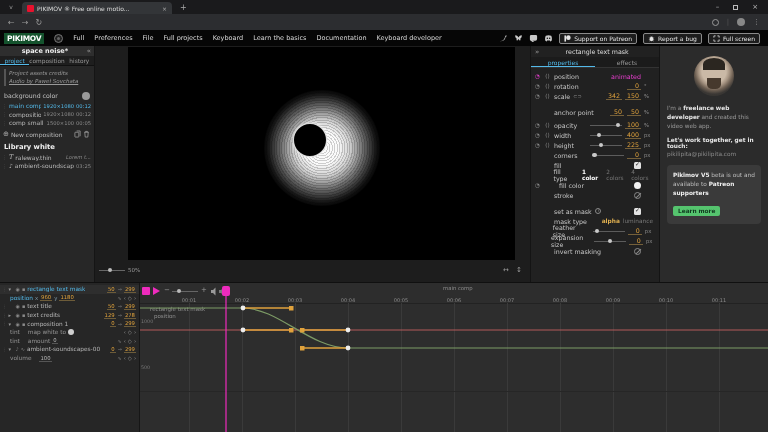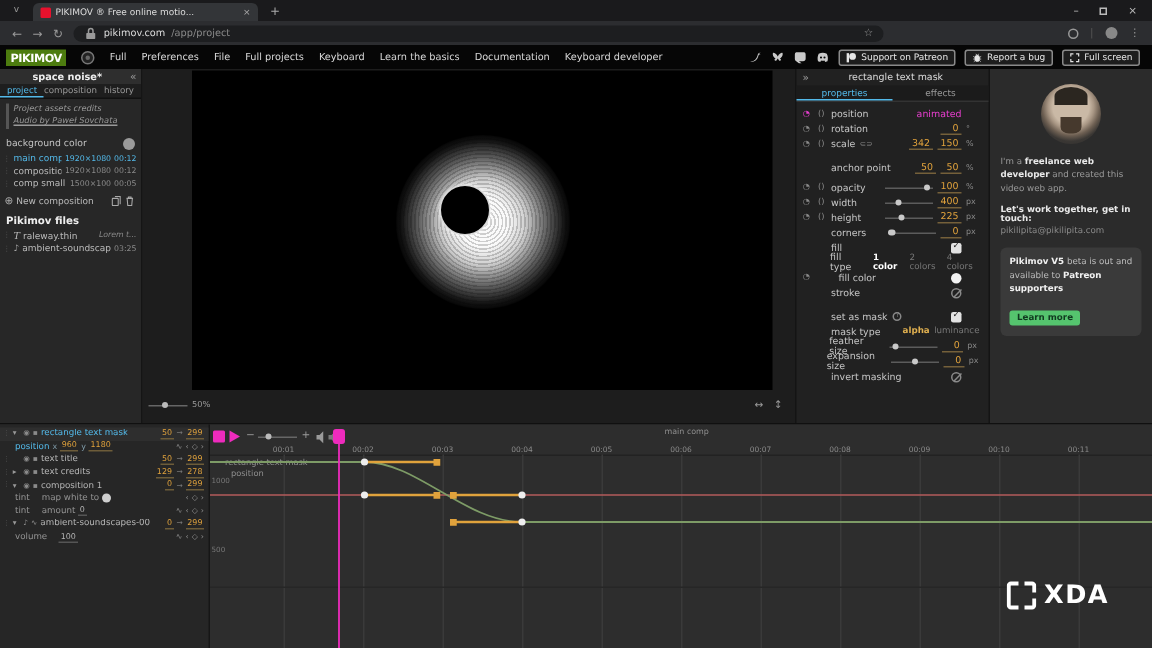--- a/index.html
+++ b/index.html
@@ -19,21 +19,21 @@
   #toolbar{left:0;top:14px;width:768px;height:16px;background:#2c2d30;display:flex;align-items:center;gap:7px;padding:0 8px;}
   .navic{color:#9a9a9a;font-size:8px;}
   .urlpill{height:11px;flex:0 0 540px;background:#1d1e20;border-radius:6px;display:flex;align-items:center;gap:4px;padding:0 7px;font-size:6.5px;}
   .urlpath{color:#8a8a8a;}
   .url-star{margin-left:auto;color:#9a9a9a;font-size:7px;}
   .tb-right{margin-left:auto;display:flex;align-items:center;gap:8px;color:#9a9a9a;font-size:7px;}
   .tb-avatar{width:8px;height:8px;border-radius:50%;background:#888;}
   .tb-ext{width:7px;height:7px;border-radius:50%;border:1px solid #999;}
   
   #menubar{left:0;top:30px;width:768px;height:16px;background:#060606;display:flex;align-items:center;gap:10px;padding:0 4px;}
-  .applogo{background:#4d7c0f;color:#fff;font-weight:bold;font-size:7.5px;padding:1px 3px;letter-spacing:-0.3px;}
+  .applogo{background:#14532d;color:#fff;font-weight:bold;font-size:7.5px;padding:1px 3px;letter-spacing:-0.3px;}
   .logo-badge{width:9px;height:9px;border-radius:50%;border:1px solid #777;background:#222;position:relative;}
   .logo-badge::after{content:"";position:absolute;left:2px;top:2px;width:3px;height:3px;border-radius:50%;background:#666;}
   .menuitem{font-size:6.5px;color:#d8d8d8;white-space:nowrap;}
   .mb-right{margin-left:auto;display:flex;align-items:center;gap:6px;padding-right:4px;}
   .socic{width:9px;height:9px;}
   .mbbtn{display:flex;align-items:center;gap:3px;border:1px solid #8a8a8a;border-radius:2px;background:#1d1d1d;color:#e6e6e6;font-size:6px;height:11px;padding:0 4px;white-space:nowrap;}
   
   #main{left:0;top:46px;width:768px;height:236px;background:#1d1d1d;}
   
   #sidebar{left:0;top:0;width:95px;height:236px;background:#272727;border-right:1px solid #151515;}
@@ -166,29 +166,20 @@
     <span>–</span>
     <span class="winmax"></span>
     <span>×</span>
   </div>
 </div>
 
 <div id="toolbar" class="abs">
   <span class="navic">←</span>
   <span class="navic">→</span>
   <span class="navic">↻</span>
-  <div class="urlpill">
-    <svg class="socic" width="7" height="8" viewBox="0 0 8 9">
-        <rect x="1" y="4" width="6" height="4" rx="0.5" fill="#9a9a9a"></rect>
-        <path d="M2.5 4 V2.5 a1.5 1.5 0 0 1 3 0 V4" stroke="#9a9a9a" fill="none"></path>
-      </svg>
-    <span style="color:#ddd;">pikimov.com</span>
-      <span class="urlpath">/app/project</span>
-    <span class="url-star">☆</span>
-  </div>
   <div class="tb-right">
     <span class="tb-ext"></span>
     <span style="color:#555;">|</span>
     <span class="tb-avatar"></span>
     <span>⋮</span>
   </div>
 </div>
 
 <div id="menubar" class="abs">
   <span class="applogo">PIKIMOV</span>
@@ -282,21 +273,21 @@
       <span>New composition</span>
       <span class="sp"></span>
       <svg width="7" height="8" viewBox="0 0 8 9">
           <rect x="1" y="2.5" width="4.5" height="5.5" rx="0.5" fill="none" stroke="#aaa" stroke-width="0.8"></rect>
           <path d="M3 1 h4 v6" fill="none" stroke="#aaa" stroke-width="0.8"></path>
         </svg>
       <svg width="7" height="8" viewBox="0 0 8 9">
           <path d="M1.5 2.5 h5 M3 2.5 V1.5 h2 v1 M2 2.5 L2.5 8 h3 L6 2.5" fill="none" stroke="#aaa" stroke-width="0.8"></path>
         </svg>
     </div>
-    <div class="sb-section">Pikimov files</div>
+    <div class="sb-section">Library white</div>
     <div class="sb-row">
       <span class="hdl">⋮</span>
       <span class="lib-T">T</span>
       <span class="nm">raleway.thin</span>
       <span class="lib-meta" style="font-style:italic;">Lorem t...</span>
     </div>
     <div class="sb-row">
       <span class="hdl">⋮</span>
       <span class="lic" style="font-size:6px;color:#aaa;">♪</span>
       <span class="nm">ambient-soundscapes-...</span>
@@ -686,21 +677,14 @@
       <g fill="#ededed">
         <circle cx="103" cy="25" r="2.4"></circle>
         <circle cx="103" cy="47" r="2.4"></circle>
         <circle cx="208" cy="47" r="2.4"></circle>
         <circle cx="208" cy="65" r="2.4"></circle>
       </g>
       <line x1="86" y1="12" x2="86" y2="150" stroke="#ee2bbd" stroke-width="1.2"></line>
       <rect x="82" y="3" width="8" height="10" rx="2" fill="#ee2bbd"></rect>
     </svg>
 
-    <div class="xda abs">
-      <svg width="20" height="20" viewBox="0 0 20 20">
-        <path d="M8 2 H3 a1.5 1.5 0 0 0 -1.5 1.5 v13 A1.5 1.5 0 0 0 3 18 h5" fill="none" stroke="#fff" stroke-width="2.6"></path>
-        <path d="M12 2 h5 A1.5 1.5 0 0 1 18.5 3.5 V8 M18.5 12 v4.5 A1.5 1.5 0 0 1 17 18 h-5" fill="none" stroke="#fff" stroke-width="2.6"></path>
-      </svg>
-      <span class="xdatext">XDA</span>
-    </div>
   </div>
 </div>
 
 </body></html>

